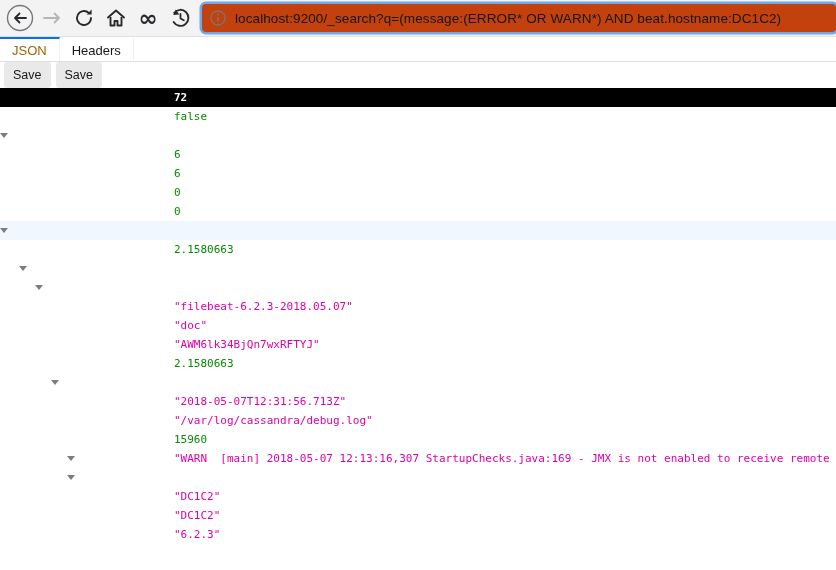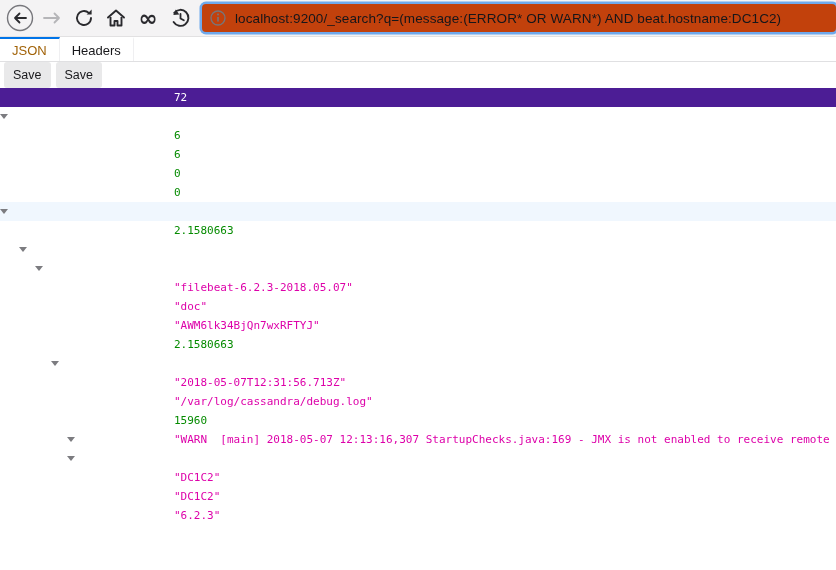--- a/index.html
+++ b/index.html
@@ -31,21 +31,21 @@
                padding-left:4px; }
   .abtn { background:#e9e9ea; border:none; border-radius:3px; height:26px;
           padding:0 9px; font-size:12.5px; color:#19191c; margin-right:5px;
           font-family:"Liberation Sans", sans-serif; cursor:pointer; }
 
   
   .tree { font-family:"DejaVu Sans Mono", monospace; font-size:11px;
           color:#0074e8; width:836px; }
   .row { position:relative; height:19px; line-height:19px; white-space:pre;
          overflow:hidden; cursor:default; }
-  .row.selected { background:#4c1d95; font-weight:normal; }
+  .row.selected { background:#000000; font-weight:bold; }
   .row.selected .key, .row.selected .val { color:#fff; }
   .row.hover { background:#f0f7fe; }
   .twisty { position:absolute; top:7px; width:0; height:0;
             border-left:4px solid transparent; border-right:4px solid transparent;
             border-top:5px solid #7c7c80; cursor:pointer; }
   .val { position:absolute; left:174px; top:0; white-space:pre; }
   .val.t-number, .val.t-boolean { color:#058b00; }
   .val.t-string { color:#dd00a9; }
 
   svg { display:block; }
@@ -113,20 +113,25 @@
     <button class="abtn">Save</button>
   </div>
 
   <div class="tree" id="tree">
       <div class="row selected">
       
       
       <span class="val t-number">72</span>
     </div>
       <div class="row">
+      
+      
+      <span class="val t-boolean">false</span>
+    </div>
+      <div class="row">
       <span class="twisty" style="left: 0px;"></span>
       
       
     </div>
       <div class="row">
       
       
       <span class="val t-number">6</span>
     </div>
       <div class="row">

